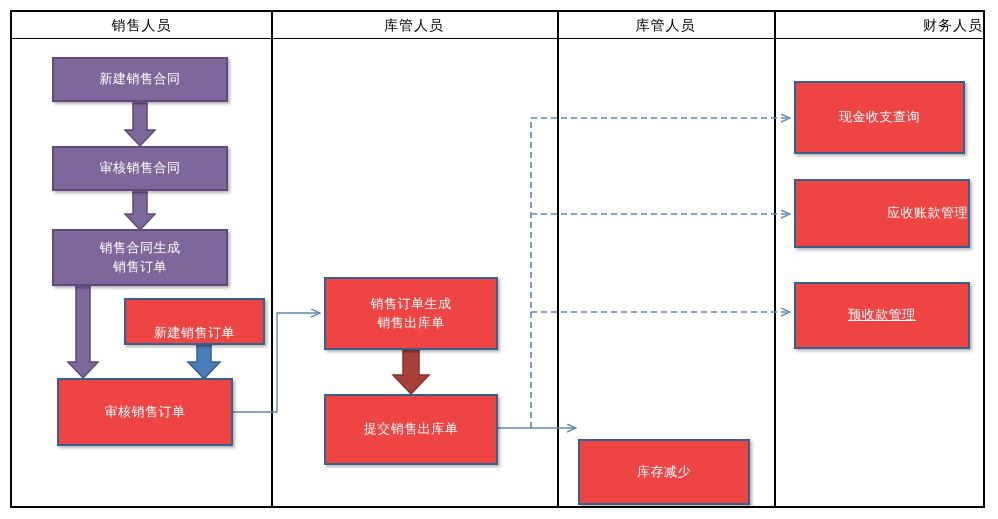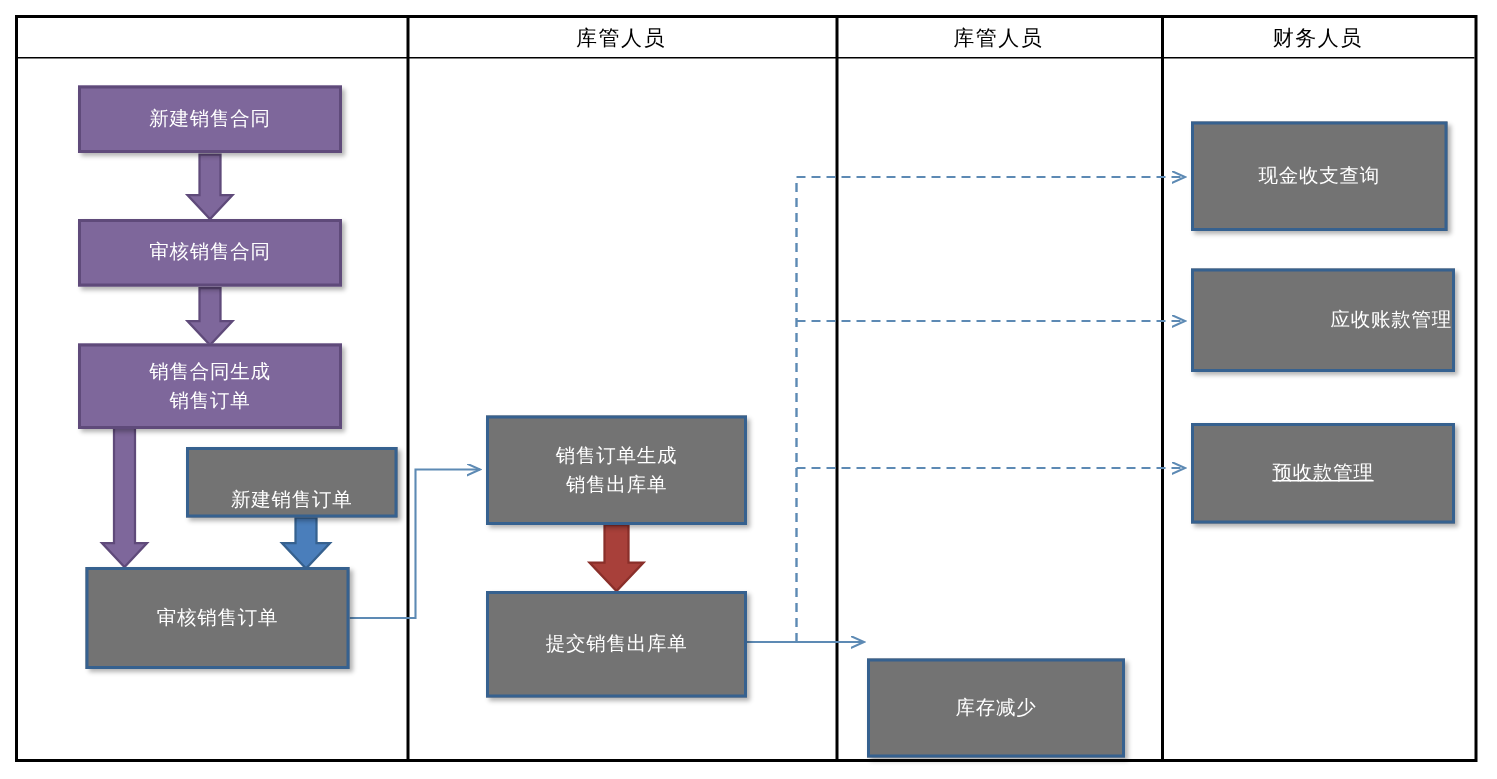--- a/index.html
+++ b/index.html
@@ -65,21 +65,21 @@
     font-size: 13px;
     line-height: 1.45;
     letter-spacing: 0.5px;
     box-shadow: 2px 2px 3px rgba(0,0,0,0.30);
   }
   .node.purple {
     background: #7e679b;
     border: 2px solid #5f4a7a;
   }
   .node.blue {
-    background: #737373;
+    background: #ef4444;
     border: 2px solid #36618f;
   }
   .node .lines {
     white-space: pre-line;
   }
   
   svg.wires {
     position: absolute;
     left: 0;
     top: 0;
@@ -92,23 +92,24 @@
 <body>
 
 <div id="canvas">
 
   <div class="lane-table">
     <div class="lane-header-rule"></div>
     <div class="lane-divider" style="left:259px;"></div>
     <div class="lane-divider" style="left:545px;"></div>
     <div class="lane-divider" style="left:762px;"></div>
 
+    <div class="lane-header" style="left:0px;   width:259px;">销售人员</div>
     <div class="lane-header" style="left:259px; width:286px;">库管人员</div>
     <div class="lane-header" style="left:545px; width:217px;">库管人员</div>
-    <div class="lane-header" style="left:762px; width:209px;">财务人员</div>
+    <div class="lane-header" style="left:762px; width:209px;text-align:right;">财务人员</div>
   </div>
 
   <svg class="wires" viewBox="0 0 998 519">
     <defs>
       <marker id="arrowOpen" markerWidth="10" markerHeight="10" refX="9" refY="4" orient="auto" markerUnits="userSpaceOnUse">
         <path d="M0,0 L9,4 L0,8" fill="none" stroke="#5d8ab4" stroke-width="1.4"></path>
       </marker>
     </defs>
 
     <polyline points="233,412 277,412 277,313 320,313" fill="none" stroke="#5d8ab4" stroke-width="1.4" marker-end="url(#arrowOpen)"></polyline>

